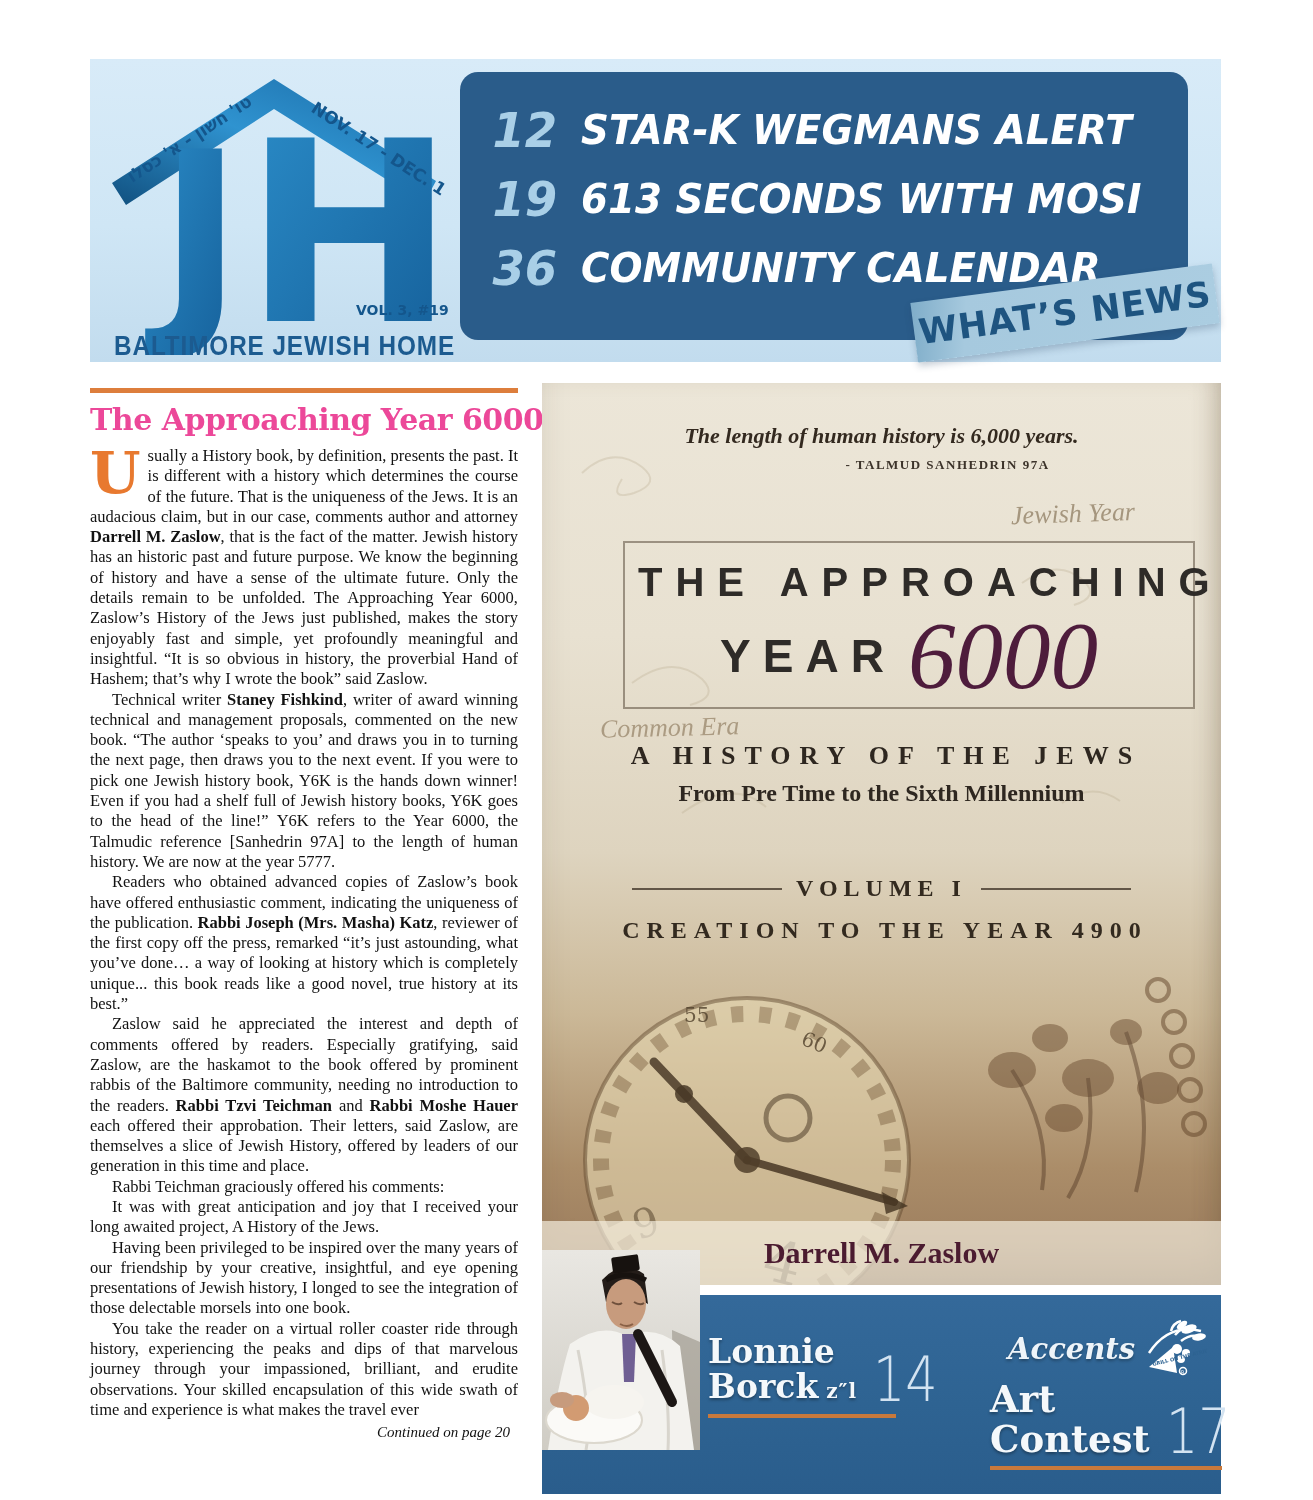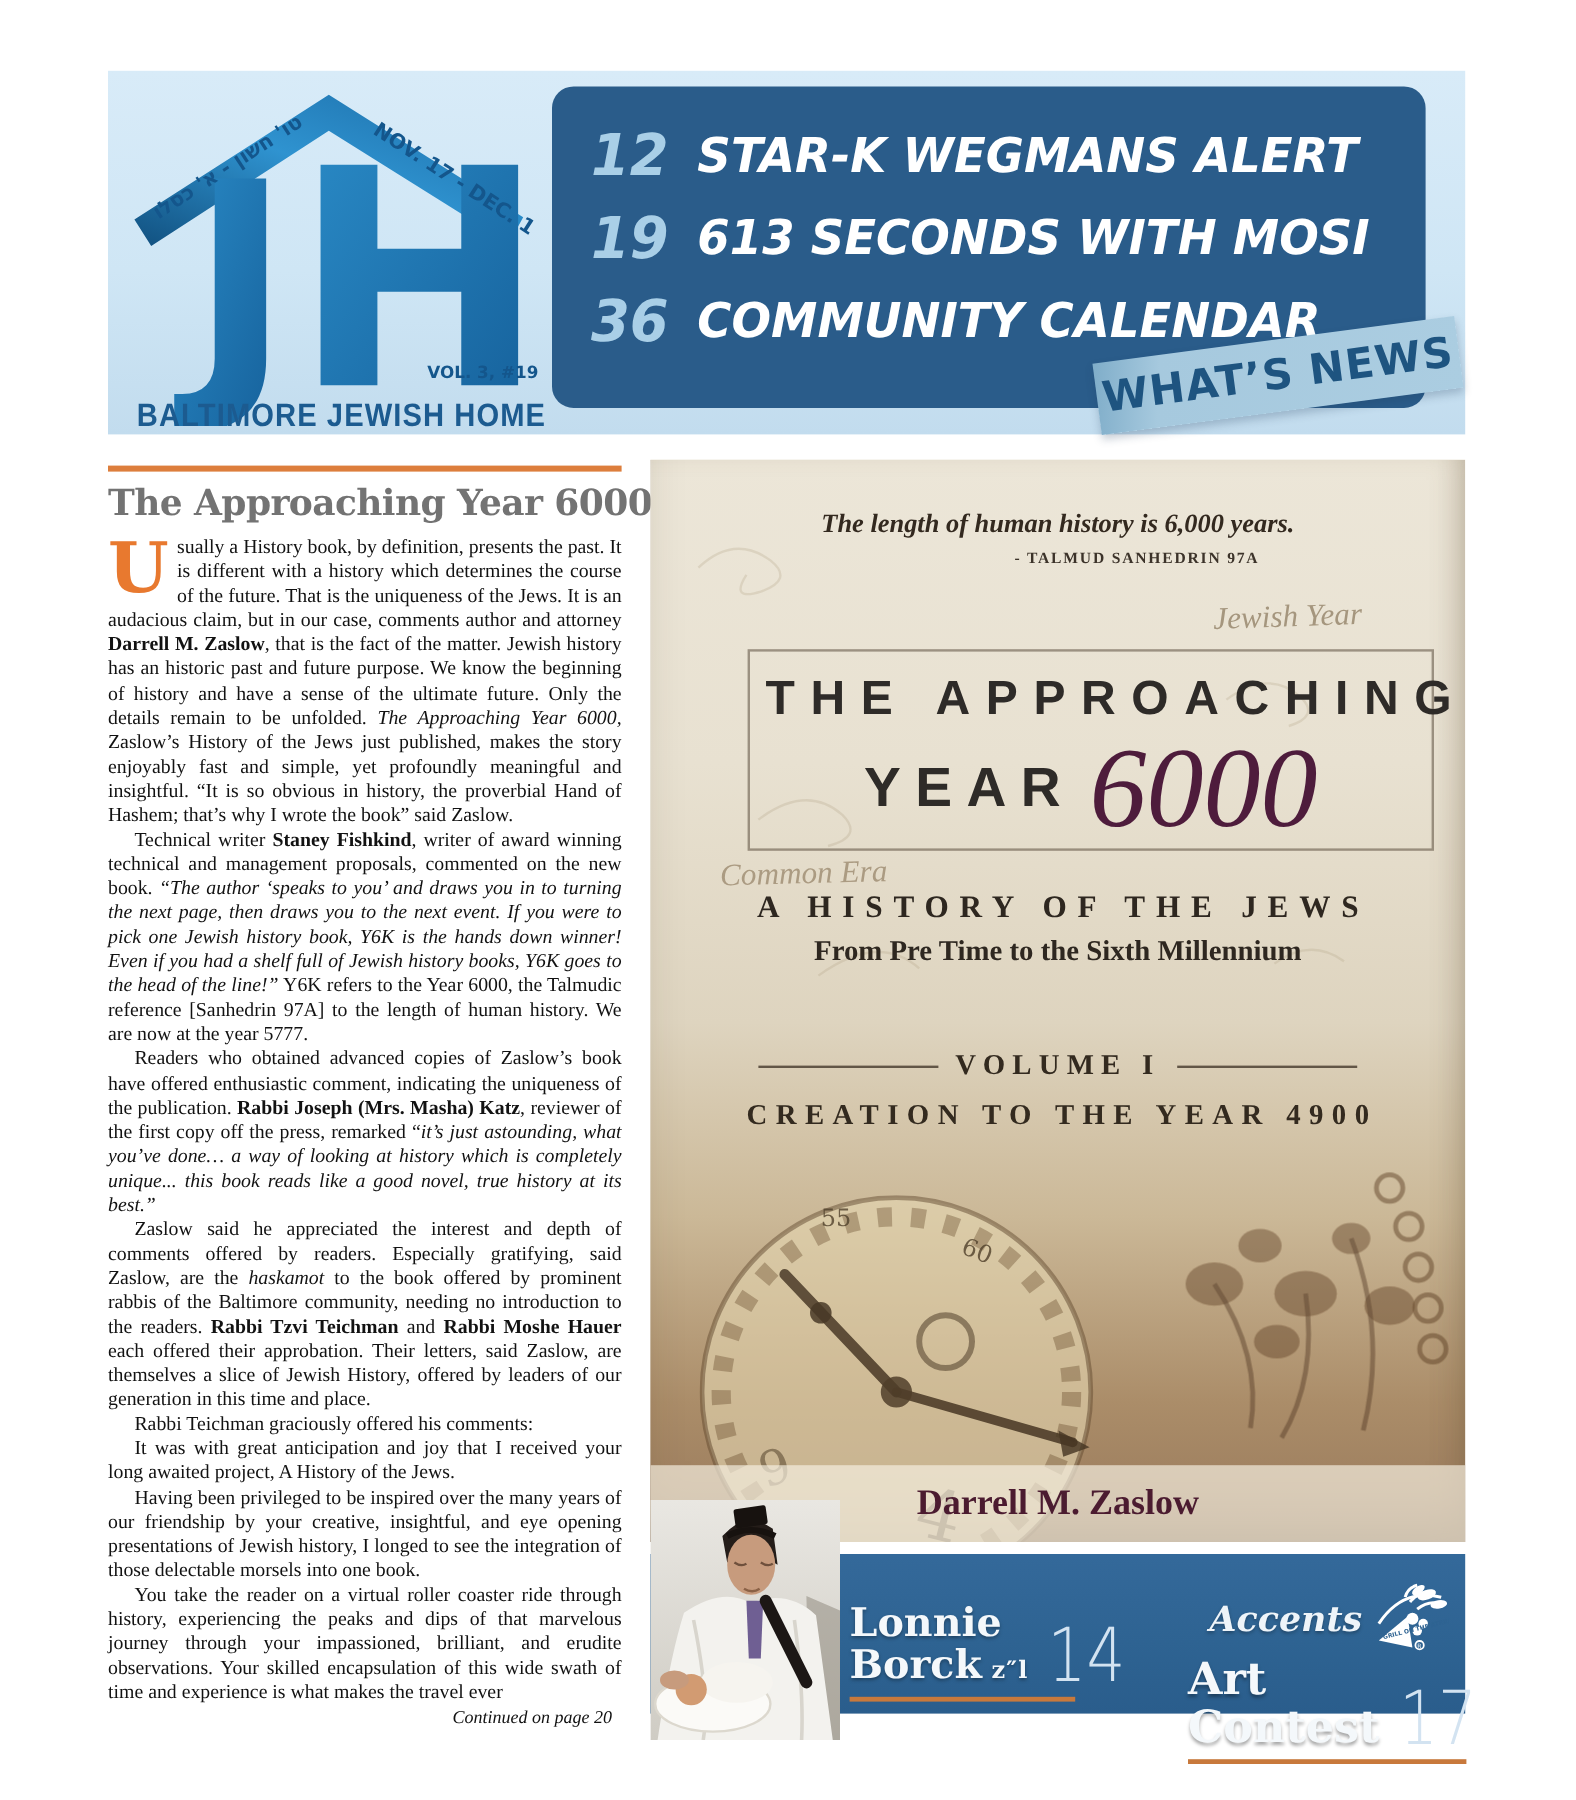--- a/index.html
+++ b/index.html
@@ -25,26 +25,26 @@
           background:linear-gradient(100deg,#7fadc9 0%,#a6c9de 18%,#abcde1 100%);
           transform:rotate(-7.5deg);display:flex;align-items:center;justify-content:center;
           box-shadow:0 4px 7px rgba(30,60,90,.25);}
   .ribbon span{font-family:"DejaVu Sans",sans-serif;font-weight:800;font-size:35px;
                letter-spacing:1px;color:#1e5480;}
 
   
   .article{position:absolute;left:90px;top:383px;width:428px;height:1080px;}
   .orange-rule{width:428px;height:5px;background:#dd7e3c;margin-top:5px;}
   .headline{margin:8px 0 0 0;font-family:"DejaVu Serif",serif;font-weight:bold;font-size:30px;
-            line-height:38px;color:#737373;letter-spacing:-0.5px;white-space:nowrap;}
+            line-height:38px;color:#ec4899;letter-spacing:-0.5px;white-space:nowrap;}
   .body{margin-top:7px;font-size:16.5px;line-height:20.3px;text-align:justify;color:#121212;}
   .body p{margin:0;text-indent:22px;}
   .body p.first{text-indent:0;}
   .body .b{font-weight:bold;}
-  .body .i{font-style:italic;margin-top:23px;}
+  .body .i{margin-top:23px;}
   .dropcap{float:left;font-family:"DejaVu Serif",serif;font-weight:bold;font-size:58px;
            line-height:44px;color:#e8792f;margin:5px 7px 0 0;}
   .continued{text-align:right;font-style:italic;font-size:15px;margin-top:4px;padding-right:8px;color:#111;}
 
   
   .cover{position:absolute;left:542px;top:383px;width:679px;height:902px;overflow:hidden;
          background:linear-gradient(180deg,#ece6d8 0%,#e8e1d1 28%,#ded4bf 52%,#cbb897 70%,#ab8d69 87%,#97785a 100%);
          box-shadow:inset -16px 0 26px -14px rgba(110,90,60,.35), inset 0 -34px 46px -22px rgba(55,38,20,.35);}
   .scribbles{position:absolute;left:0;top:0;}
   .cover .quote{position:absolute;top:40px;width:100%;text-align:center;font-weight:bold;
@@ -71,21 +71,21 @@
   .vline{width:150px;height:2px;background:#3a2e22;opacity:.75;}
   .vol{font-weight:600;font-size:24px;letter-spacing:6px;color:#332a1f;}
   .range{position:absolute;top:534px;width:100%;text-align:center;font-weight:600;font-size:24px;
          letter-spacing:7px;text-indent:7px;color:#332a1f;white-space:nowrap;}
   .clock-art{position:absolute;left:0;bottom:0;}
   .author-band{position:absolute;left:0;top:838px;width:100%;height:64px;
                background:rgba(246,240,226,.68);display:flex;align-items:center;justify-content:center;}
   .author{font-family:"Liberation Serif",serif;font-weight:bold;font-size:30px;color:#4b1b30;}
 
   
-  .footer-banner{position:absolute;left:542px;top:1295px;width:679px;height:133px;
+  .footer-banner{position:absolute;left:542px;top:1295px;width:679px;height:199px;
                  background:linear-gradient(180deg,#34699a 0%,#2e6392 55%,#2a5d8c 100%);}
   .photo{position:absolute;left:0;top:-45px;z-index:3;}
   .teaser{position:absolute;display:flex;flex-direction:column;}
   .teaser-left{left:166px;top:40px;}
   .teaser-right{left:448px;top:24px;}
   .t-row{display:flex;align-items:flex-end;}
   .t-name{font-family:"DejaVu Serif",serif;font-weight:bold;color:#f4f8fb;
           text-shadow:0 2px 3px rgba(0,0,0,.35);}
   .n1{font-size:33px;line-height:34px;}
   .n2{font-size:33px;line-height:36px;}

